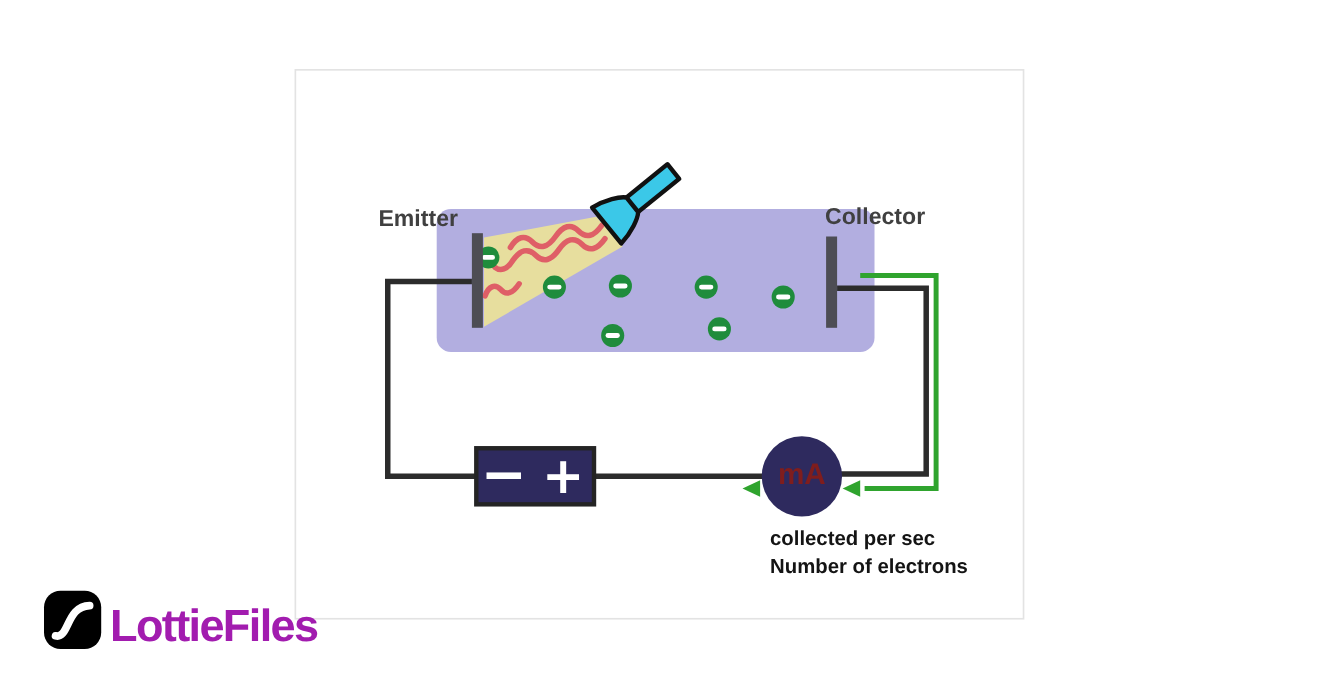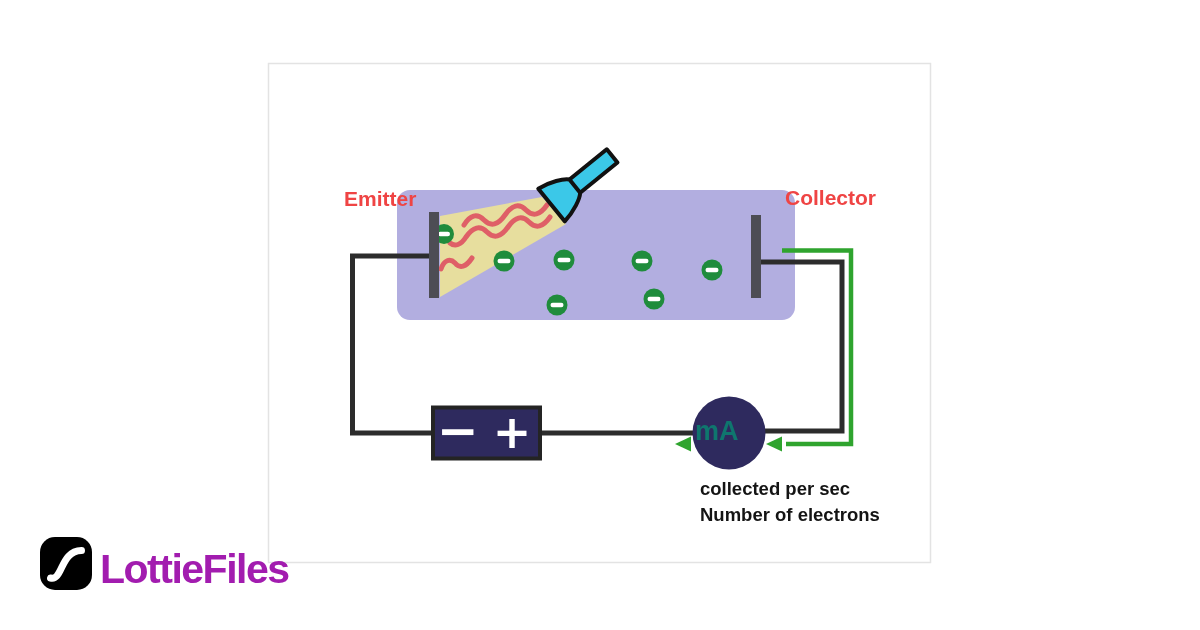--- a/index.html
+++ b/index.html
@@ -21,30 +21,30 @@
     left: 0;
     top: 0;
   }
   .txt {
     position: absolute;
     white-space: nowrap;
   }
   .lbl-electrode {
     font-size: 21px;
     font-weight: 700;
-    color: #ef4444;
+    color: #404040;
   }
   .lbl-emitter   { left: 344px; top: 187px; }
-  .lbl-collector { left: 750px; top: 186px; margin-left: 35px; }
+  .lbl-collector { left: 750px; top: 186px; }
   .lbl-ma {
     left: 695px; top: 416px; width: 68px;
-    text-align: left;
+    text-align: center;
     font-size: 27px;
     font-weight: 700;
-    color: #0f766e;
+    color: #7f1d1d;
   }
   .sym {
     font-family: "DejaVu Sans", sans-serif;
     font-weight: 700;
     color: #ffffff;
     text-align: center;
   }
   .sym-minus {
     left: 436px; top: 404px; width: 44px; height: 54px;
     font-size: 50px; line-height: 54px;

